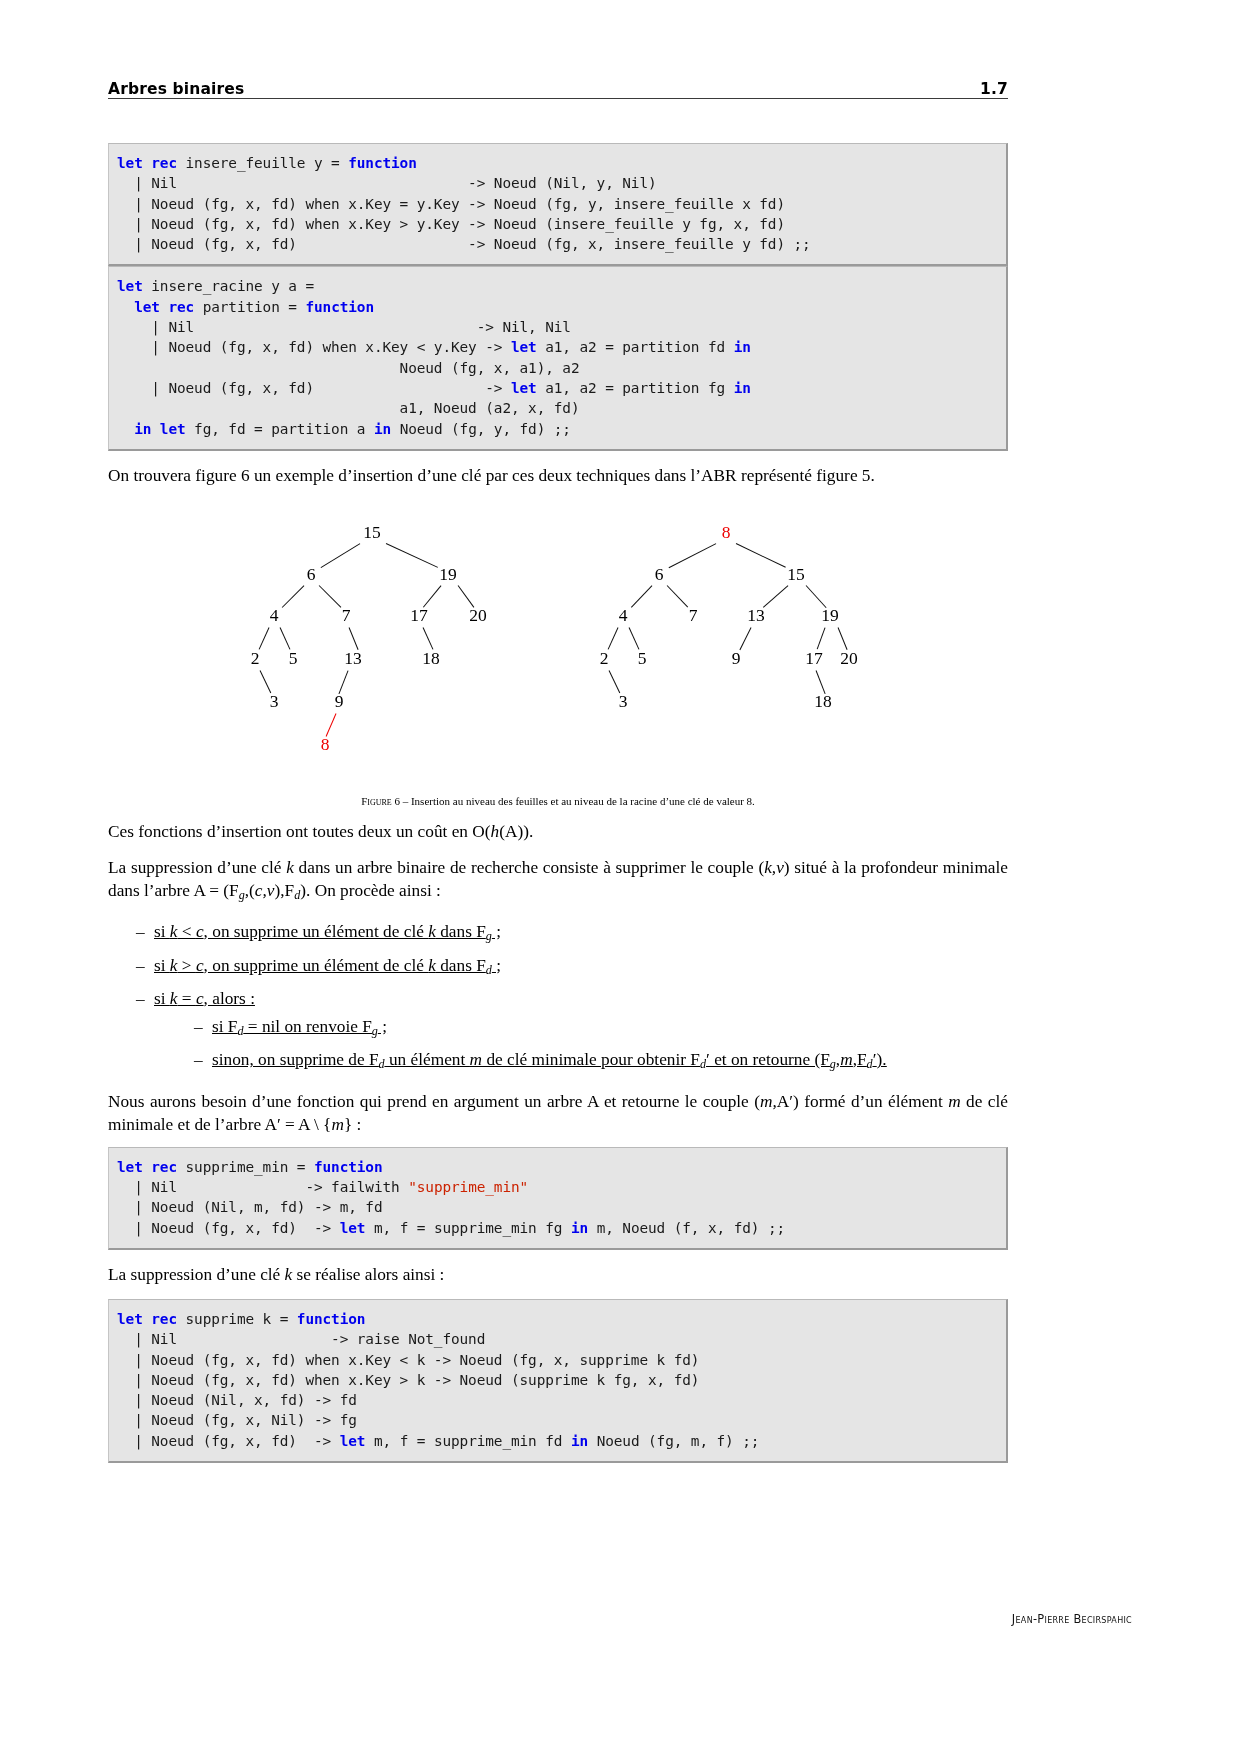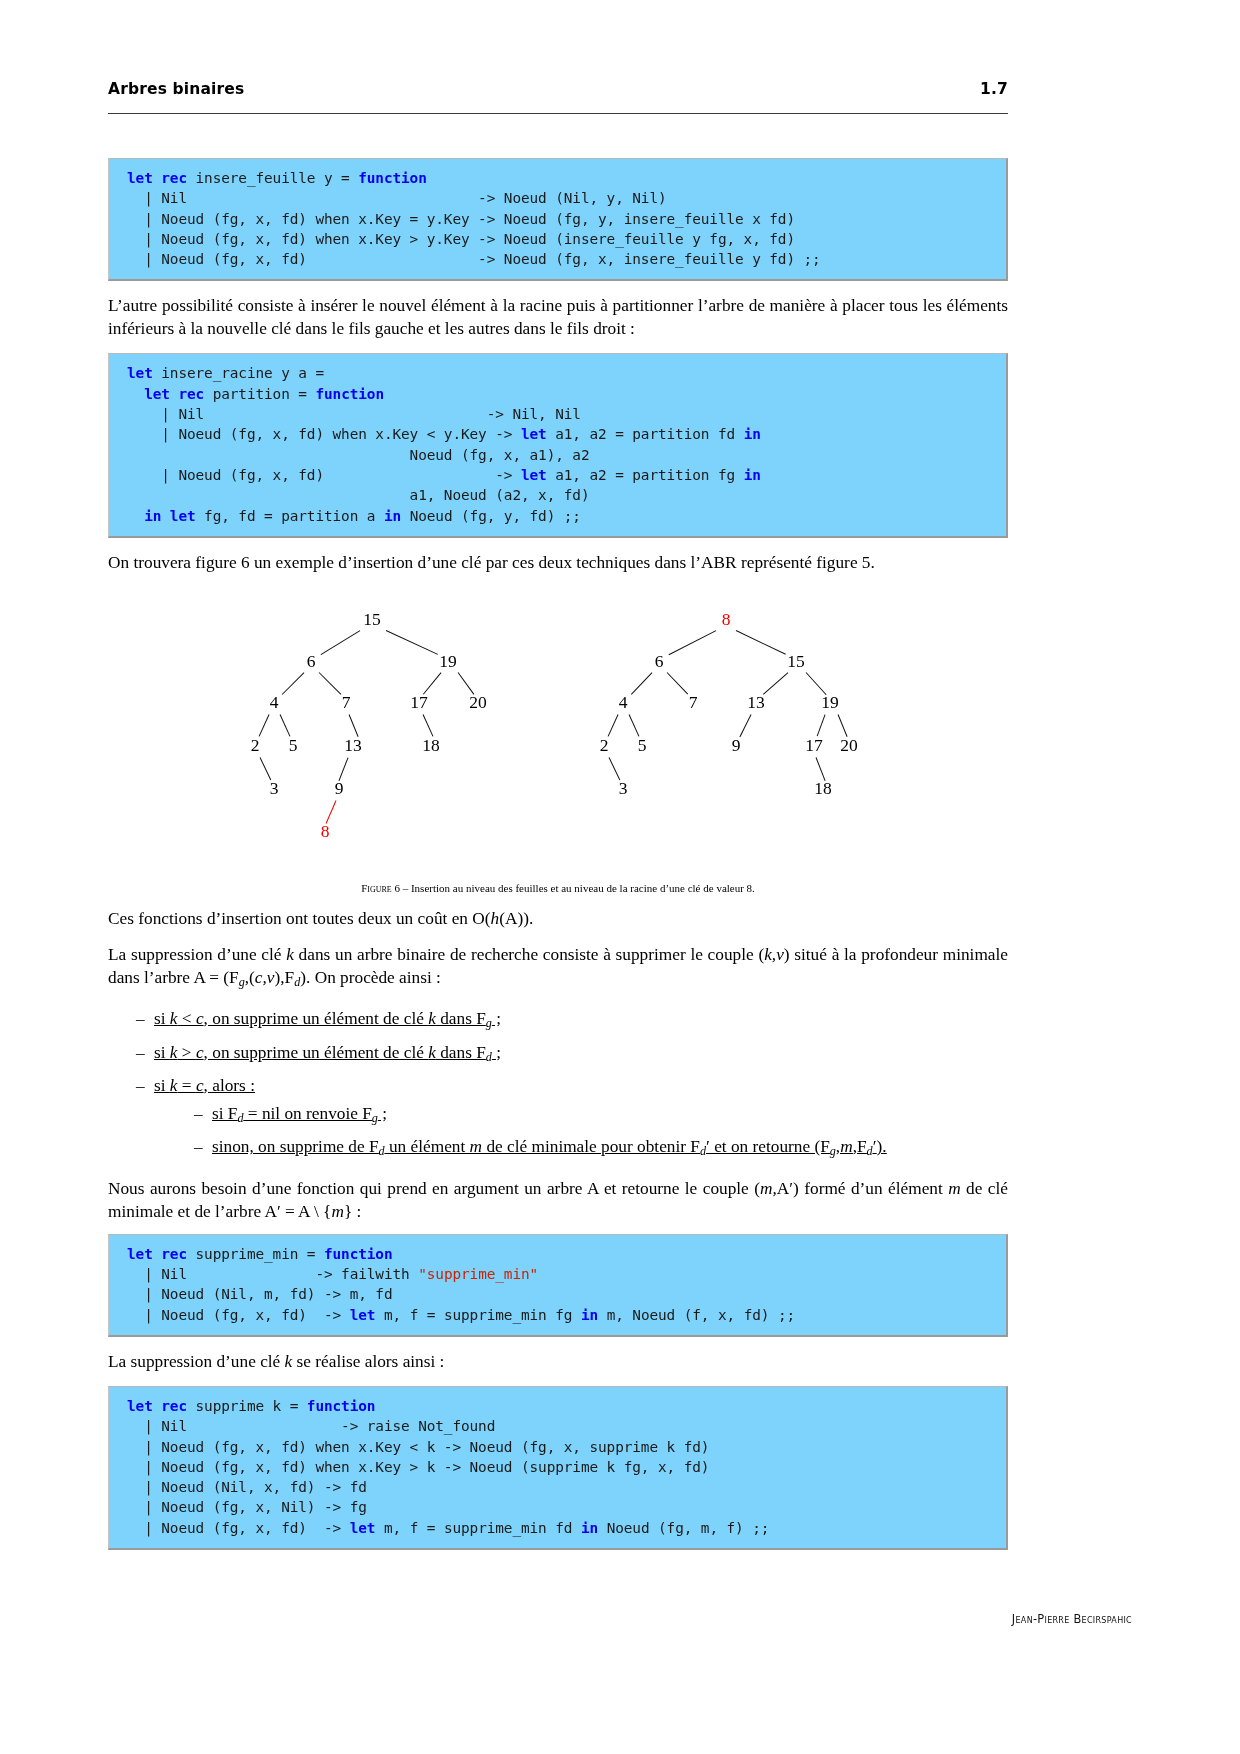--- a/index.html
+++ b/index.html
@@ -30,35 +30,35 @@
 
   
   .runhead {
     display: flex;
     justify-content: space-between;
     align-items: baseline;
     font-family: "DejaVu Sans", sans-serif;
     font-weight: bold;
     font-size: 15.5px;
     letter-spacing: 0.15px;
-    padding-bottom: 15px;
+    padding-bottom: 0;
     border-bottom: 1.6px solid #3a3a3a;
     margin-bottom: 44px;
   }
 
   
   .codeblock {
     position: relative;
-    background: #7dd3fc;
+    background: #e5e5e5;
     border-top: 1.5px solid #b9b9b9;
     border-bottom: 2.5px solid #9a9a9a;
     border-left: 1.5px solid #c5c5c5;
     border-right: 2.5px solid #9a9a9a;
     box-sizing: border-box;
-    padding: 9px 4px 10px 18px;
+    padding: 9px 4px 10px 8px;
     margin: 0;
   }
   .codeblock pre {
     margin: 0;
     font-family: "DejaVu Sans Mono", monospace;
     font-size: 14.4px;
     line-height: 20.3px;
     white-space: pre;
     color: #1a1a1a;
     letter-spacing: -0.1px;
@@ -158,21 +158,20 @@
     </div>
 
     <div class="codeblock">
       <pre><span class="kw">let rec</span><span> insere_feuille y = </span><span class="kw">function</span>
 <span>  | Nil                                  -&gt; Noeud (Nil, y, Nil)</span>
 <span>  | Noeud (fg, x, fd) when x.Key = y.Key -&gt; Noeud (fg, y, insere_feuille x fd)</span>
 <span>  | Noeud (fg, x, fd) when x.Key &gt; y.Key -&gt; Noeud (insere_feuille y fg, x, fd)</span>
 <span>  | Noeud (fg, x, fd)                    -&gt; Noeud (fg, x, insere_feuille y fd) ;;</span></pre>
     </div>
 
-    <p class="body">L’autre possibilité consiste à insérer le nouvel élément à la racine puis à partitionner l’arbre de manière à placer tous les éléments inférieurs à la nouvelle clé dans le fils gauche et les autres dans le fils droit :</p>
 
     <div class="codeblock">
       <pre><span class="kw">let</span><span> insere_racine y a =</span>
 <span>  </span><span class="kw">let rec</span><span> partition = </span><span class="kw">function</span>
 <span>    | Nil                                 -&gt; Nil, Nil</span>
 <span>    | Noeud (fg, x, fd) when x.Key &lt; y.Key -&gt; </span><span class="kw">let</span><span> a1, a2 = partition fd </span><span class="kw">in</span>
 <span>                                 Noeud (fg, x, a1), a2</span>
 <span>    | Noeud (fg, x, fd)                    -&gt; </span><span class="kw">let</span><span> a1, a2 = partition fg </span><span class="kw">in</span>
 <span>                                 a1, Noeud (a2, x, fd)</span>
 <span>  </span><span class="kw">in let</span><span> fg, fd = partition a </span><span class="kw">in</span><span> Noeud (fg, y, fd) ;;</span></pre>

